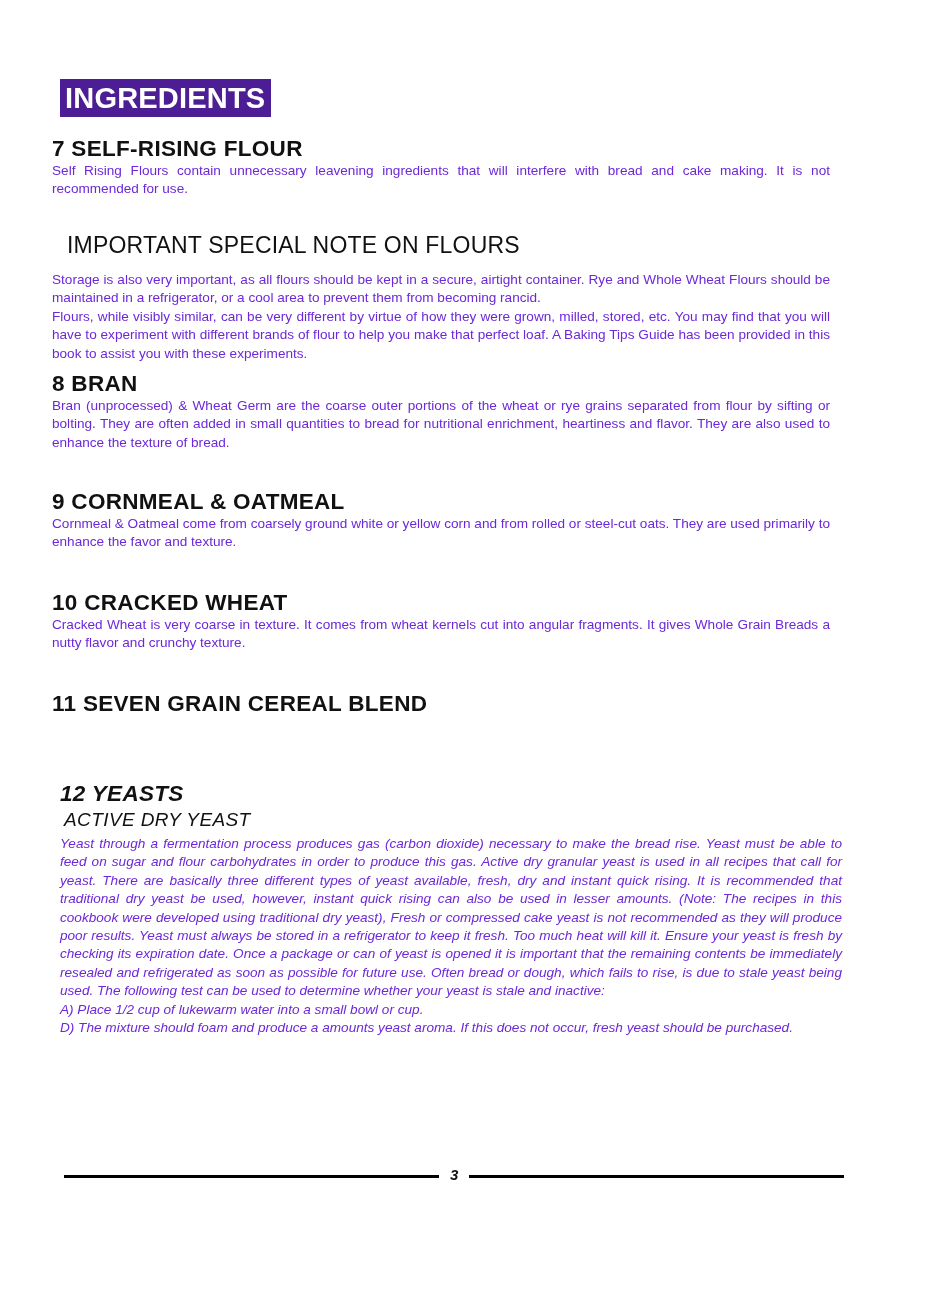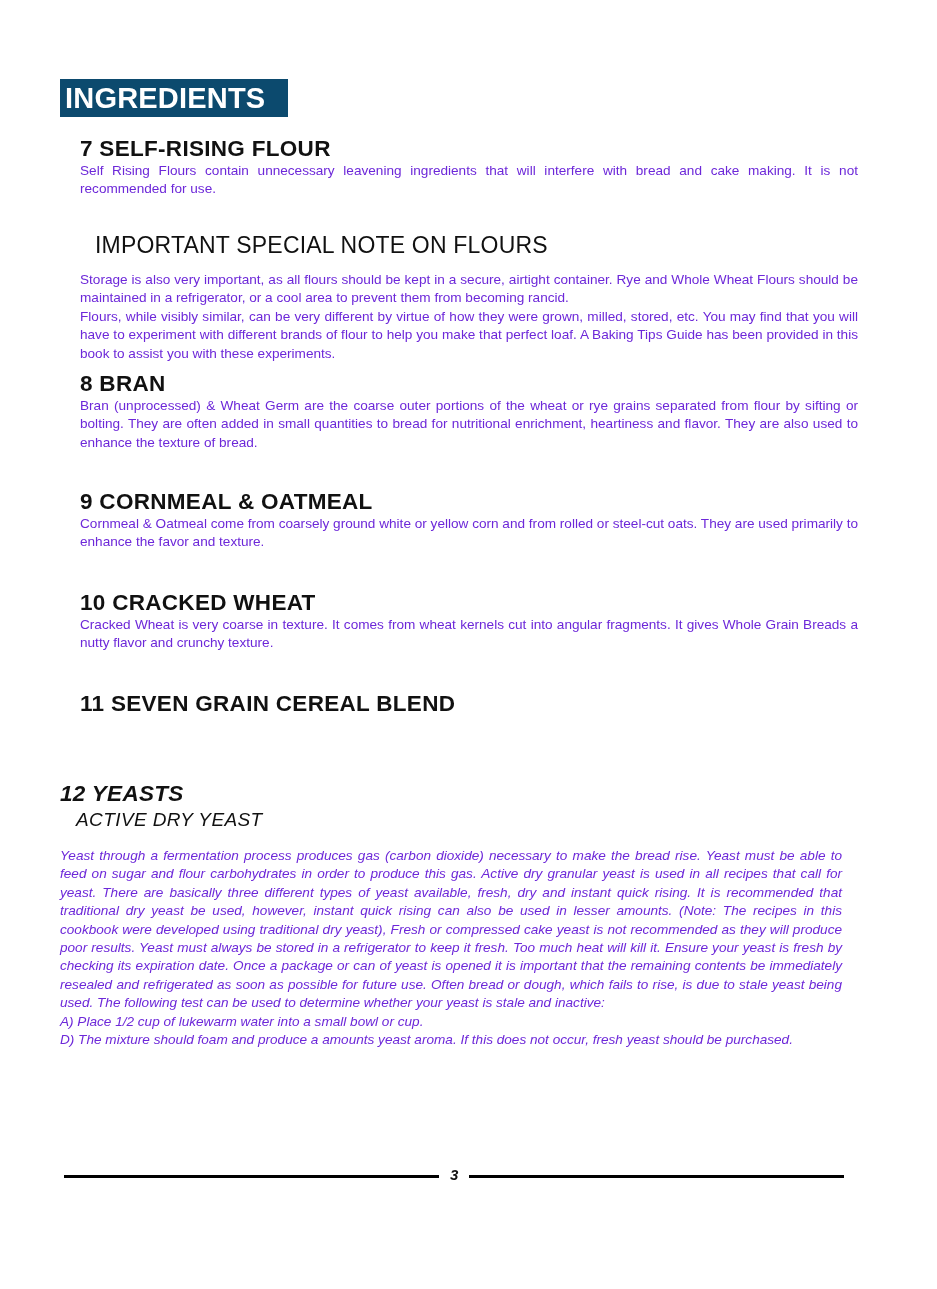--- a/index.html
+++ b/index.html
@@ -2,33 +2,33 @@
 <html><head>
   <meta charset="utf-8">
   <style>
     html, body { margin: 0; padding: 0; background: #ffffff; }
     body {
       width: 937px; height: 1289px; position: relative; overflow: hidden;
       font-family: "Liberation Sans", "DejaVu Sans", sans-serif; color: #111;
     }
     .page-header {
       position: absolute; left: 60px; top: 79px;
-      background: #0c4a6e; color: #fff;
+      background: #4c1d95; color: #fff;
       font-family: "Liberation Sans", sans-serif; font-weight: bold;
-      font-size: 29px; line-height: 38px; padding: 0 23px 0 5px; letter-spacing: 0.2px;
+      font-size: 29px; line-height: 38px; padding: 0 6px 0 5px; letter-spacing: 0.2px;
     }
-    .section { position: absolute; left: 80px; width: 778px; }
+    .section { position: absolute; left: 52px; width: 778px; }
     .h1 {
       font-weight: bold; font-size: 22.5px; line-height: 26px; margin: 0; letter-spacing: 0.3px;
     }
     .h2 {
       font-weight: normal; font-size: 23px; line-height: 22px; margin: 15px; letter-spacing: 0.2px;
     }
     .h3 {
-      font-weight: normal; font-size: 19px; line-height: 22px; margin: 16px; letter-spacing: 0.4px;
+      font-weight: normal; font-size: 19px; line-height: 22px; margin: 4px; letter-spacing: 0.4px;
     }
     p {
       margin: 0; font-size: 13.6px; line-height: 18.4px; text-align: justify; color: #6d28d9;
     }
     .footer { position: absolute; left: 64px; top: 1175px; width: 780px; height: 10px; }
     .rule { position: absolute; top: 0; height: 3px; background: #000; }
     .rule.left { left: 0; width: 375px; }
     .rule.right { left: 405px; width: 375px; }
     .page-number {
       position: absolute; left: 386px; top: -9px; font-size: 15px; font-weight: bold; font-style: italic;

